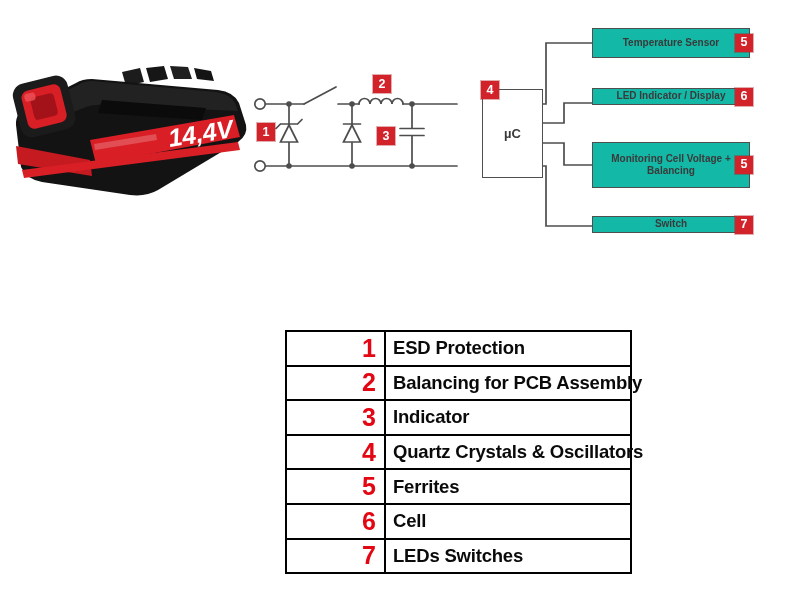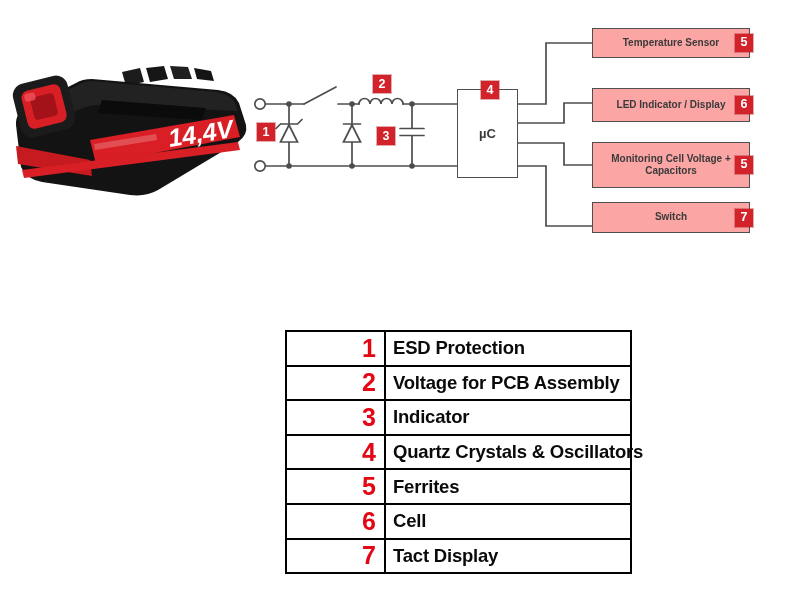--- a/index.html
+++ b/index.html
@@ -6,30 +6,30 @@
   .stage{
     position:relative;width:800px;height:609px;background:#ffffff;overflow:hidden;
     font-family:"Liberation Sans", sans-serif;
   }
   .stage svg{display:block;}
   #circuit{position:absolute;left:0;top:0;}
   #battery{position:absolute;left:6px;top:62px;}
 
   
   .mcu{
-    position:absolute;left:457px;top:89px;width:61px;height:89px;
+    position:absolute;left:482px;top:89px;width:61px;height:89px;
     border:1.6px solid #4f4f4f;background:#fff;box-sizing:border-box;
     display:flex;align-items:center;justify-content:center;
     font-weight:bold;font-size:13px;color:#3a3a3a;
   }
 
   
   .rbox{
     position:absolute;left:592px;width:158px;box-sizing:border-box;
-    border:1.6px solid #4f4f4f;background:#fca5a5;
+    border:1.6px solid #4f4f4f;background:#14b8a6;
     display:flex;align-items:center;justify-content:center;text-align:center;
     font-weight:bold;font-size:10px;color:#3a3a3a;line-height:1.25;
     padding:0 12px;
   }
   .rbox .badge{position:absolute;right:-4px;top:50%;transform:translateY(-50%);}
 
   
   .badge{
     width:18px;height:18px;background:#d2232a;color:#fff;
     display:flex;align-items:center;justify-content:center;
@@ -144,59 +144,59 @@
 
   <div class="badge free" style="left:257px;top:123px">1</div>
   <div class="badge free" style="left:373px;top:75px">2</div>
   <div class="badge free" style="left:377px;top:127px">3</div>
   <div class="badge free" style="left:481px;top:81px">4</div>
 
   <div class="rbox" style="top:28px;height:30px">
     <span>Temperature Sensor</span>
     <span class="badge">5</span>
   </div>
-  <div class="rbox" style="top:88px;height:34px">
+  <div class="rbox" style="top:88px;height:17px">
     <span>LED Indicator / Display</span>
     <span class="badge">6</span>
   </div>
   <div class="rbox" style="top:142px;height:46px">
-    <span>Monitoring Cell Voltage + Capacitors</span>
+    <span>Monitoring Cell Voltage + Balancing</span>
     <span class="badge">5</span>
   </div>
-  <div class="rbox" style="top:202px;height:31px">
+  <div class="rbox" style="top:216px;height:17px">
     <span>Switch</span>
     <span class="badge">7</span>
   </div>
 
   <table class="legend">
     <tbody>
       <tr>
         <td class="num">1</td>
         <td class="lbl">ESD Protection</td>
       </tr>
       <tr>
         <td class="num">2</td>
-        <td class="lbl">Voltage for PCB Assembly</td>
+        <td class="lbl">Balancing for PCB Assembly</td>
       </tr>
       <tr>
         <td class="num">3</td>
         <td class="lbl">Indicator</td>
       </tr>
       <tr>
         <td class="num">4</td>
         <td class="lbl">Quartz Crystals &amp; Oscillators</td>
       </tr>
       <tr>
         <td class="num">5</td>
         <td class="lbl">Ferrites</td>
       </tr>
       <tr>
         <td class="num">6</td>
         <td class="lbl">Cell</td>
       </tr>
       <tr>
         <td class="num">7</td>
-        <td class="lbl">Tact Display</td>
+        <td class="lbl">LEDs Switches</td>
       </tr>
     </tbody>
   </table>
 
 </div>
 
 </body></html>

